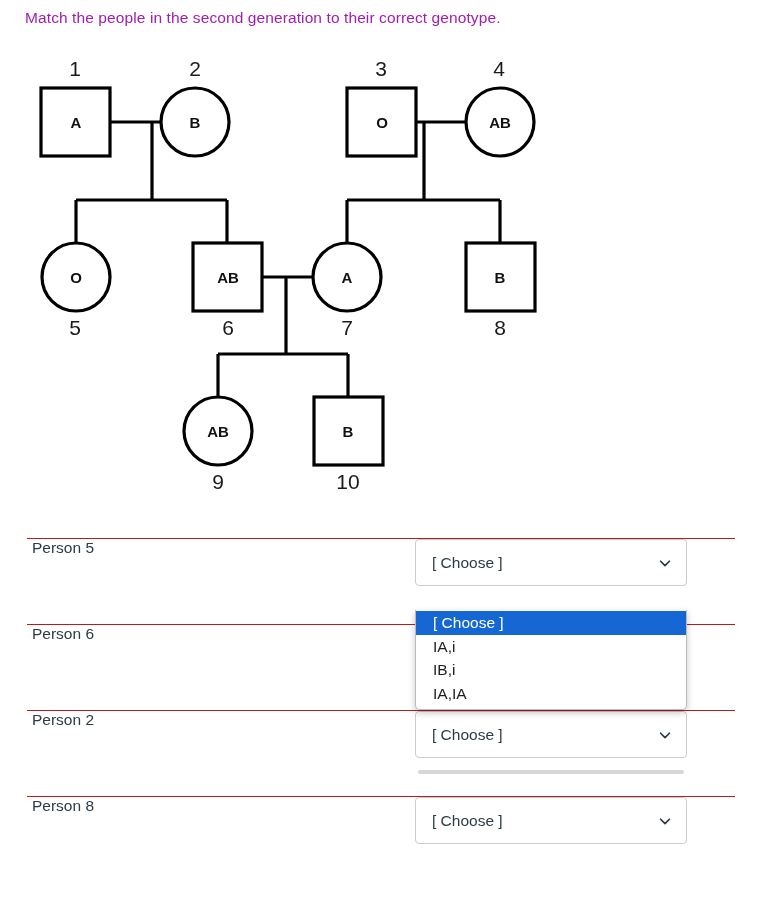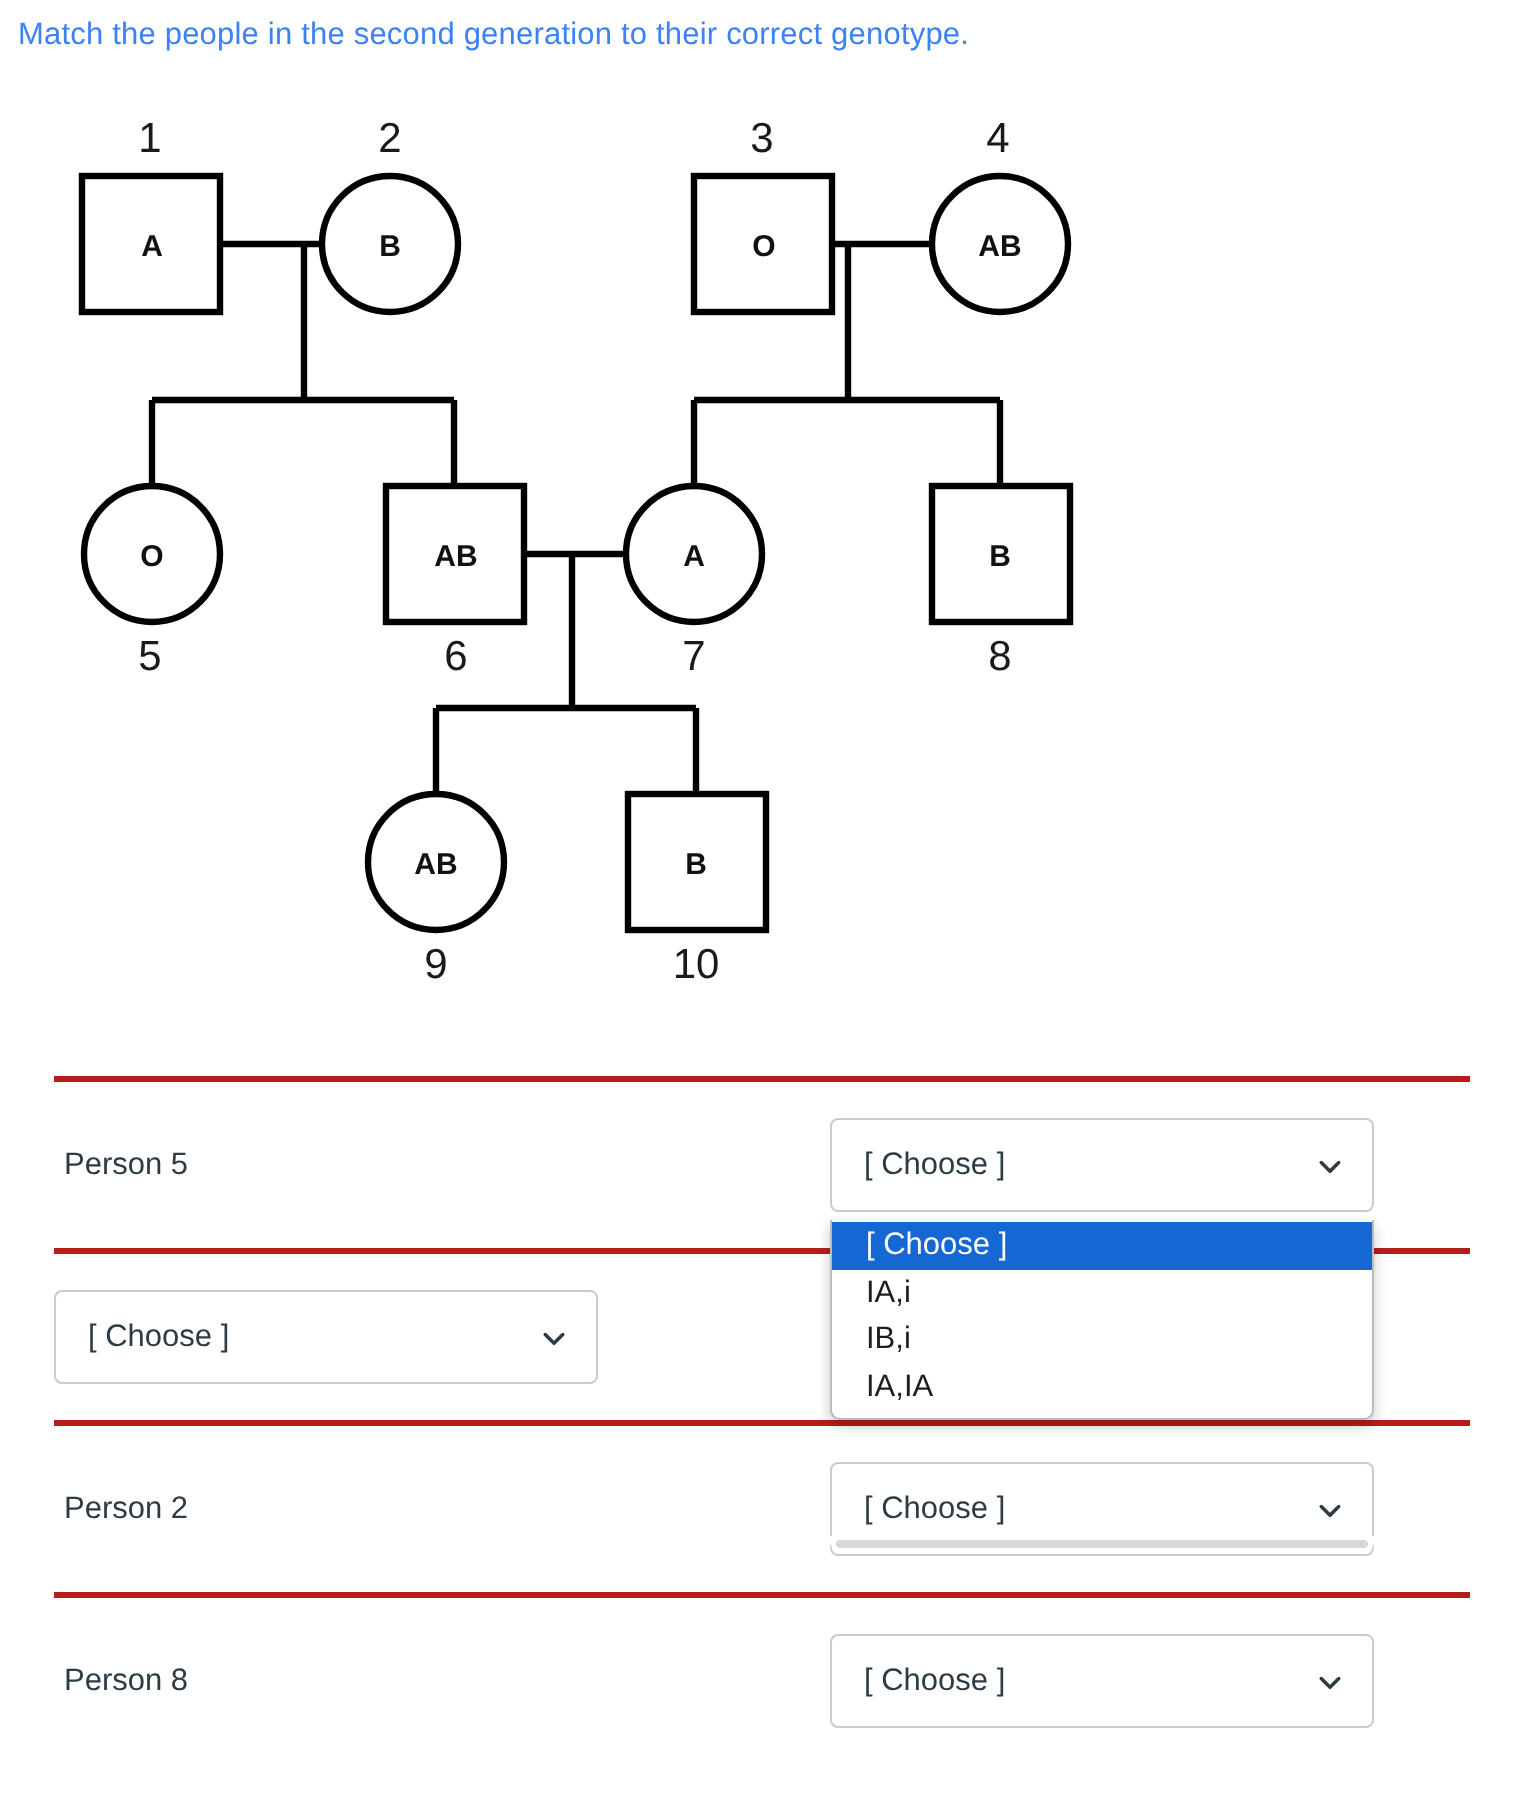--- a/index.html
+++ b/index.html
@@ -13,25 +13,25 @@
     height: 906px;
     position: relative;
     font-family: "Liberation Sans", sans-serif;
     color: #2d3b45;
     overflow: hidden;
   }
 
   
   #question-prompt {
     position: absolute;
-    left: 9px;
+    left: 25px;
     top: 8px;
     font-size: 15.5px;
     line-height: 20px;
-    color: #3b82f6;
+    color: #a21caf;
     letter-spacing: 0.1px;
   }
 
   
   #pedigree-diagram {
     position: absolute;
     left: 0;
     top: 46px;
     width: 600px;
     height: 460px;
@@ -65,23 +65,23 @@
   
   #match-table {
     position: absolute;
     left: 27px;
     top: 538px;
     width: 708px;
   }
   .match-row {
     position: relative;
     height: 86px;
-    border-top: 3px solid #b91c1c;
+    border-top: 1px solid #b91c1c;
     display: flex;
-    align-items: center;
+    align-items: flex-start;
   }
   .match-row:last-child { }
   .match-label {
     width: 388px;
     padding-left: 5px;
     font-size: 15.5px;
     color: #2d3b45;
   }
   .match-control {
     position: relative;
@@ -240,20 +240,21 @@
       <div class="select-box">
         <span class="select-value">[ Choose ]</span>
         <svg class="chevron" viewBox="0 0 16 16">
           <path d="M3 6 L8 11 L13 6" fill="none" stroke="#2d3b45" stroke-width="2" stroke-linecap="round" stroke-linejoin="round"></path>
         </svg>
       </div>
     </div>
   </div>
 
   <div class="match-row">
+    <div class="match-label">Person 6</div>
     <div class="match-control">
       <div class="select-box">
         <span class="select-value">[ Choose ]</span>
         <svg class="chevron" viewBox="0 0 16 16">
           <path d="M3 6 L8 11 L13 6" fill="none" stroke="#2d3b45" stroke-width="2" stroke-linecap="round" stroke-linejoin="round"></path>
         </svg>
       </div>
     </div>
   </div>
 

